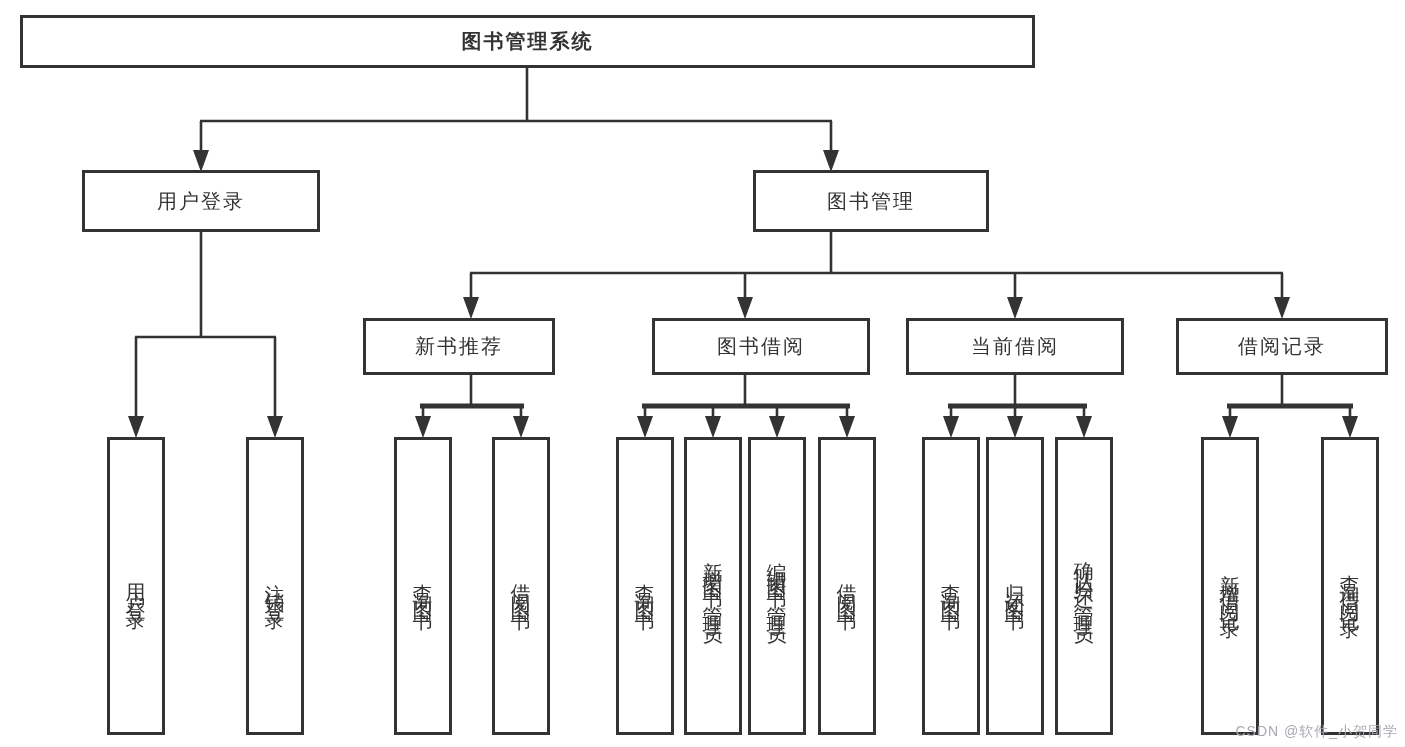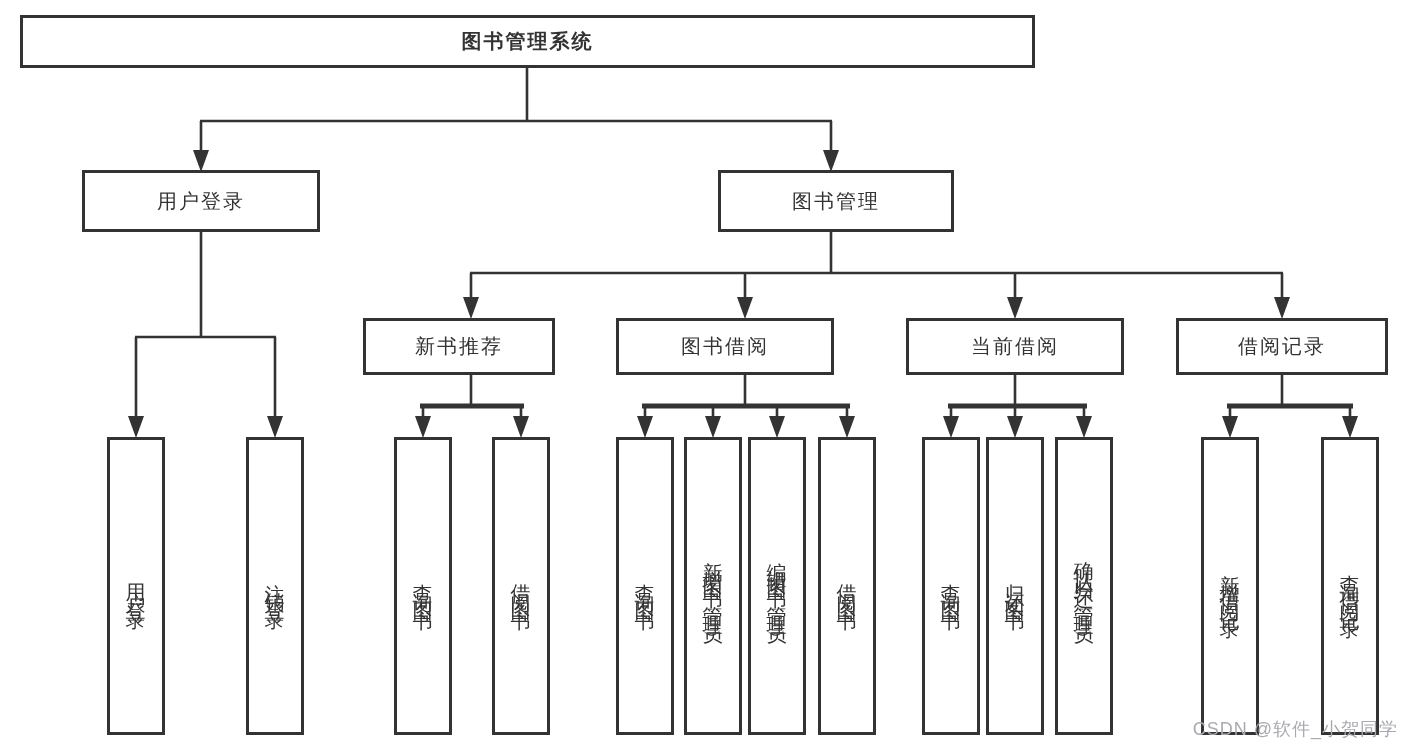--- a/index.html
+++ b/index.html
@@ -45,21 +45,21 @@
     writing-mode:vertical-rl;
     text-orientation:mixed;
     letter-spacing:9px;
     line-height:1.0;
     padding:10px 0;
   }
   .watermark{
     position:absolute;
     right:7px;
     bottom:6px;
-    font-size:18px;
+    font-size:14px;
     letter-spacing:1px;
     color:var(--watermark);
     white-space:nowrap;
   }
 </style>
 </head>
 <body>
 
 <div class="canvas">
 
@@ -103,24 +103,24 @@
       <polygon points="1007,416 1023,416 1015,438"></polygon>
       <polygon points="1076,416 1092,416 1084,438"></polygon>
       <polygon points="1222,416 1238,416 1230,438"></polygon>
       <polygon points="1342,416 1358,416 1350,438"></polygon>
     </g>
   </svg>
 
   <div class="node" style="left:20px;top:15px;width:1015px;height:53px;font-weight:bold;">图书管理系统</div>
 
   <div class="node" style="left:82px;top:170px;width:238px;height:62px;">用户登录</div>
-  <div class="node" style="left:718px;top:170px;width:236px;height:62px;">图书管理</div>
+  <div class="node" style="left:753px;top:170px;width:236px;height:62px;">图书管理</div>
 
   <div class="node" style="left:363px;top:318px;width:192px;height:57px;">新书推荐</div>
-  <div class="node" style="left:616px;top:318px;width:218px;height:57px;">图书借阅</div>
+  <div class="node" style="left:652px;top:318px;width:218px;height:57px;">图书借阅</div>
   <div class="node" style="left:906px;top:318px;width:218px;height:57px;">当前借阅</div>
   <div class="node" style="left:1176px;top:318px;width:212px;height:57px;">借阅记录</div>
 
   <div class="node vnode" style="left:107px;top:437px;width:58px;height:298px;">用户登录</div>
   <div class="node vnode" style="left:246px;top:437px;width:58px;height:298px;">注销登录</div>
 
   <div class="node vnode" style="left:394px;top:437px;width:58px;height:298px;">查询图书</div>
   <div class="node vnode" style="left:492px;top:437px;width:58px;height:298px;">借阅图书</div>
 
   <div class="node vnode" style="left:616px;top:437px;width:58px;height:298px;">查询图书</div>

